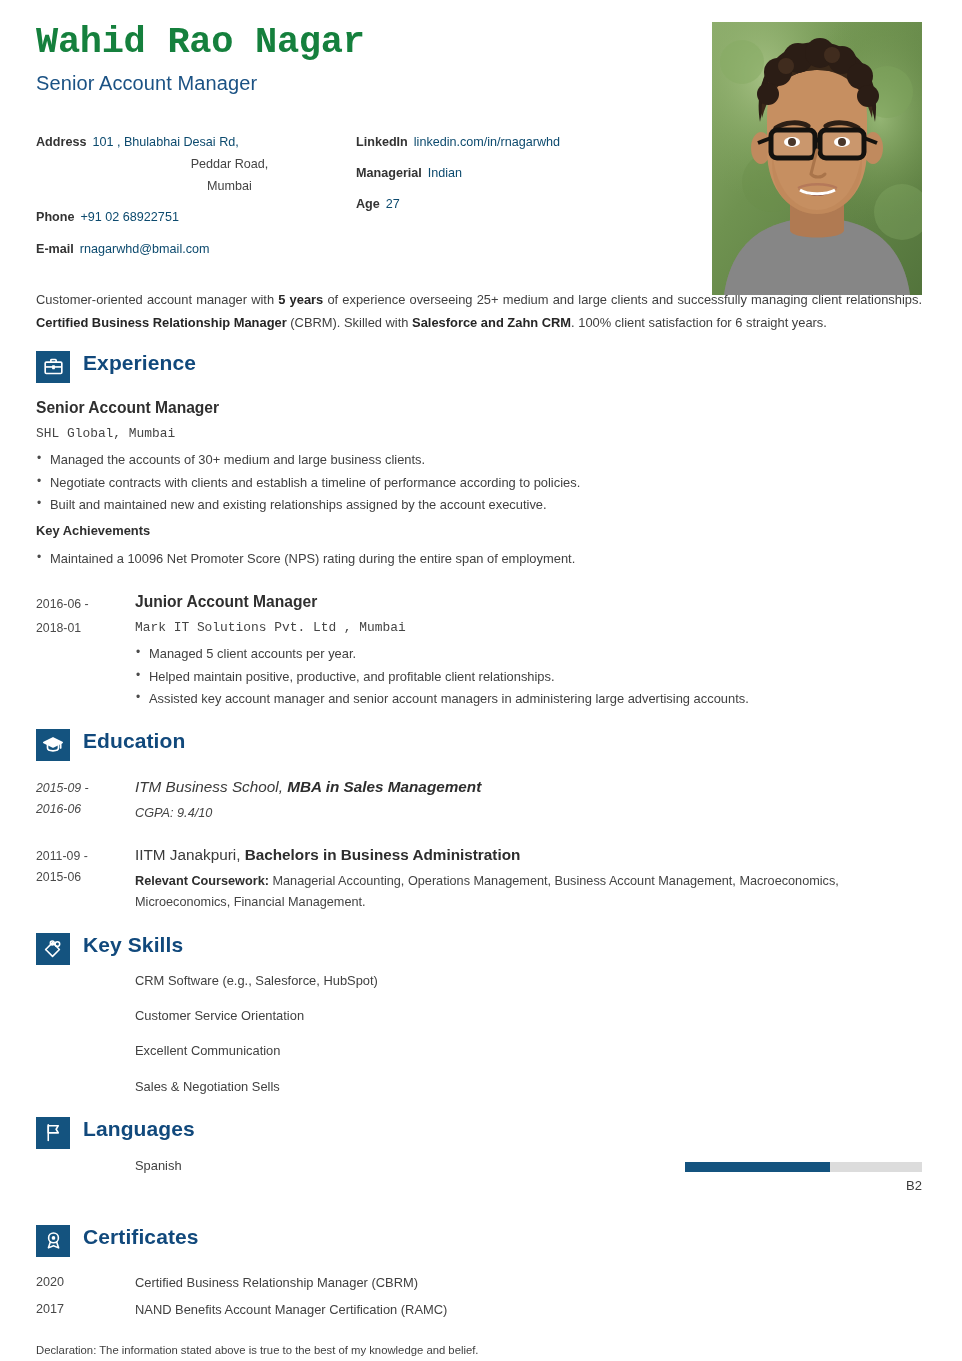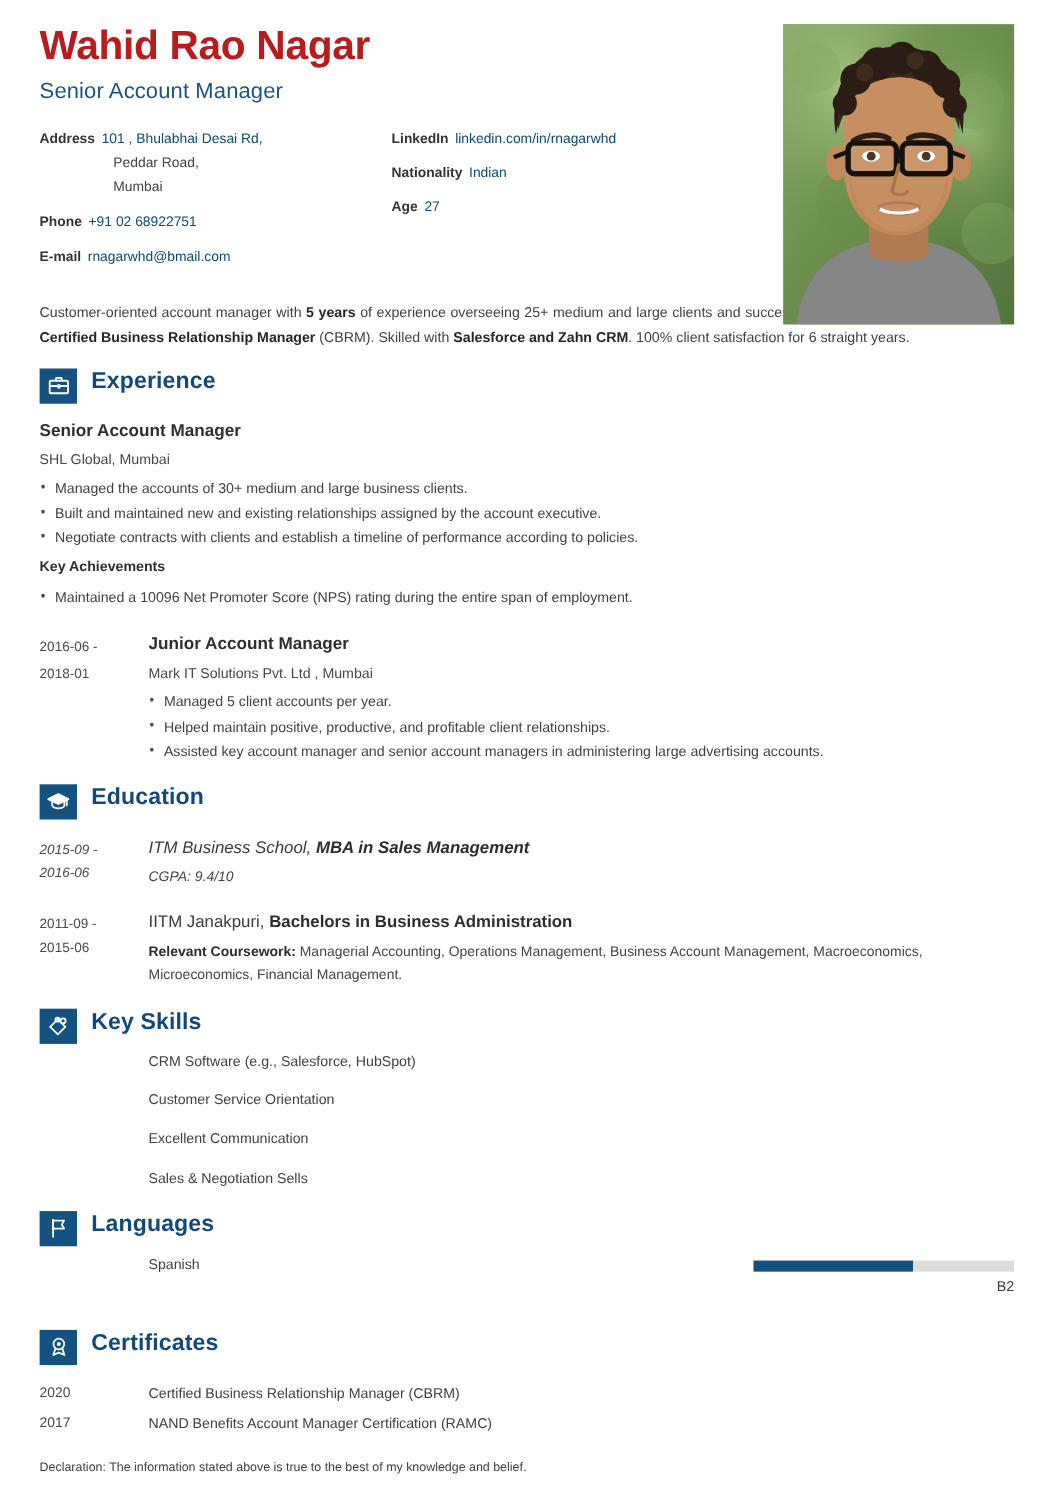--- a/index.html
+++ b/index.html
@@ -16,33 +16,35 @@
     height: 1361px;
     background: #ffffff;
     overflow: hidden;
   }
 
   
   .header { position: relative; padding: 22px 40px 0 36px; }
   .name {
     font-size: 37px;
     font-weight: bold;
-    color: #b91c1c;
+    color: #15803d;
     letter-spacing: -0.3px;
     line-height: 1.1;
+    font-family: Liberation Mono, monospace;
   }
   .job-title {
     font-size: 20px;
     color: #1b5284;
     margin-top: 9px;
     letter-spacing: 0.1px;
   }
   .contact-wrap {
     display: flex;
-    margin-top: 22px;
+    margin-top: 38px;
+    text-align: center;
   }
   .contact-col-left { width: 320px; }
   .contact-col-right { width: 330px; }
   .c-row {
     display: flex;
     font-size: 12.6px;
     line-height: 1.45;
     margin-bottom: 13px;
     color: #3d3d3d;
   }
@@ -127,20 +129,21 @@
     font-size: 15.6px;
     font-weight: bold;
     color: #2f2f2f;
     line-height: 1.35;
   }
   .company {
     font-size: 12.9px;
     color: #454545;
     margin-top: 6px;
     line-height: 1.5;
+    font-family: Liberation Mono, monospace;
   }
   ul.bullets {
     list-style: none;
     margin-top: 6px;
   }
   ul.bullets li {
     font-size: 12.9px;
     color: #414141;
     line-height: 1.72;
     padding-left: 14px;
@@ -275,21 +278,21 @@
           <span class="c-value">rnagarwhd@bmail.com</span>
         </div>
       </div>
 
       <div class="contact-col-right">
         <div class="c-row">
           <span class="c-label">LinkedIn</span>
           <span class="c-value">linkedin.com/in/rnagarwhd</span>
         </div>
         <div class="c-row">
-          <span class="c-label">Nationality</span>
+          <span class="c-label">Managerial</span>
           <span class="c-value">Indian</span>
         </div>
         <div class="c-row">
           <span class="c-label">Age</span>
           <span class="c-value">27</span>
         </div>
       </div>
     </div>
 
     <div class="photo">
@@ -381,22 +384,22 @@
     </span>
     <span class="sec-title">Experience</span>
   </div>
 
   <div class="entry">
     <div class="body">
       <div class="role">Senior Account Manager</div>
       <div class="company">SHL Global, Mumbai</div>
       <ul class="bullets">
         <li>Managed the accounts of 30+ medium and large business clients.</li>
+        <li>Negotiate contracts with clients and establish a timeline of performance according to policies.</li>
         <li>Built and maintained new and existing relationships assigned by the account executive.</li>
-        <li>Negotiate contracts with clients and establish a timeline of performance according to policies.</li>
       </ul>
       <div class="key-ach">Key Achievements</div>
       <ul class="bullets">
         <li>Maintained a 10096 Net Promoter Score (NPS) rating during the entire span of employment.</li>
       </ul>
     </div>
   </div>
 
   <div class="entry" style="padding-top:21px;">
     <div class="dates">

